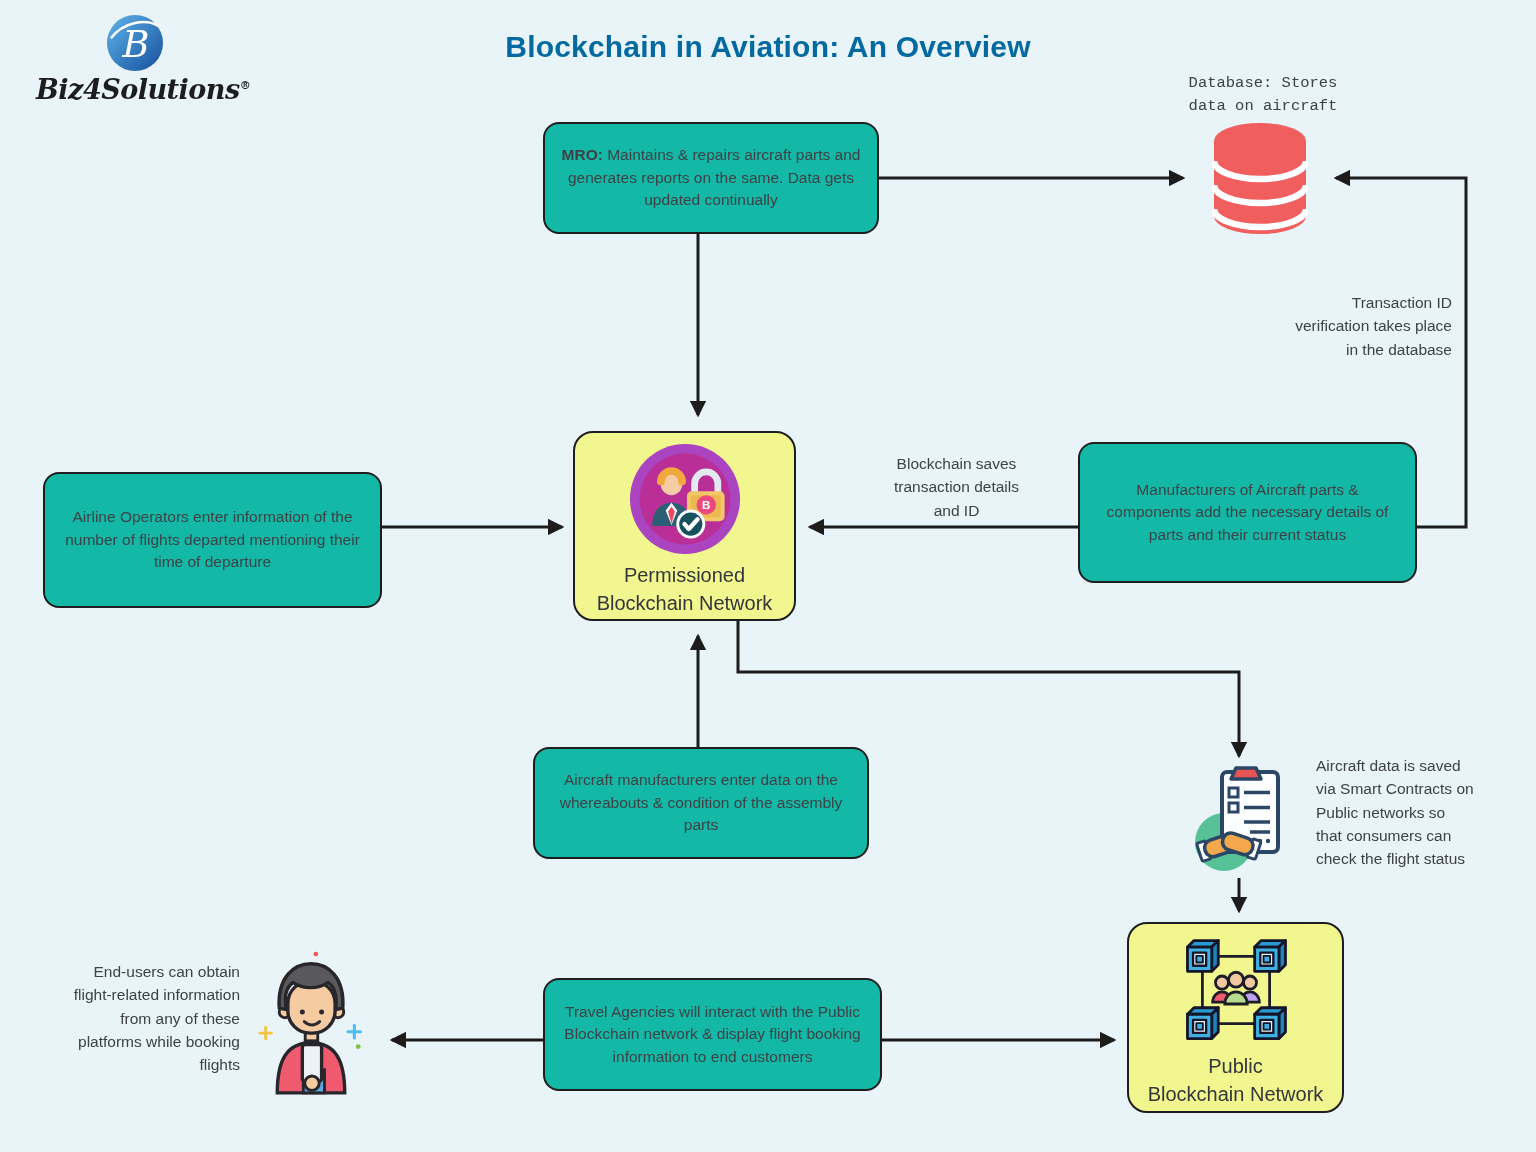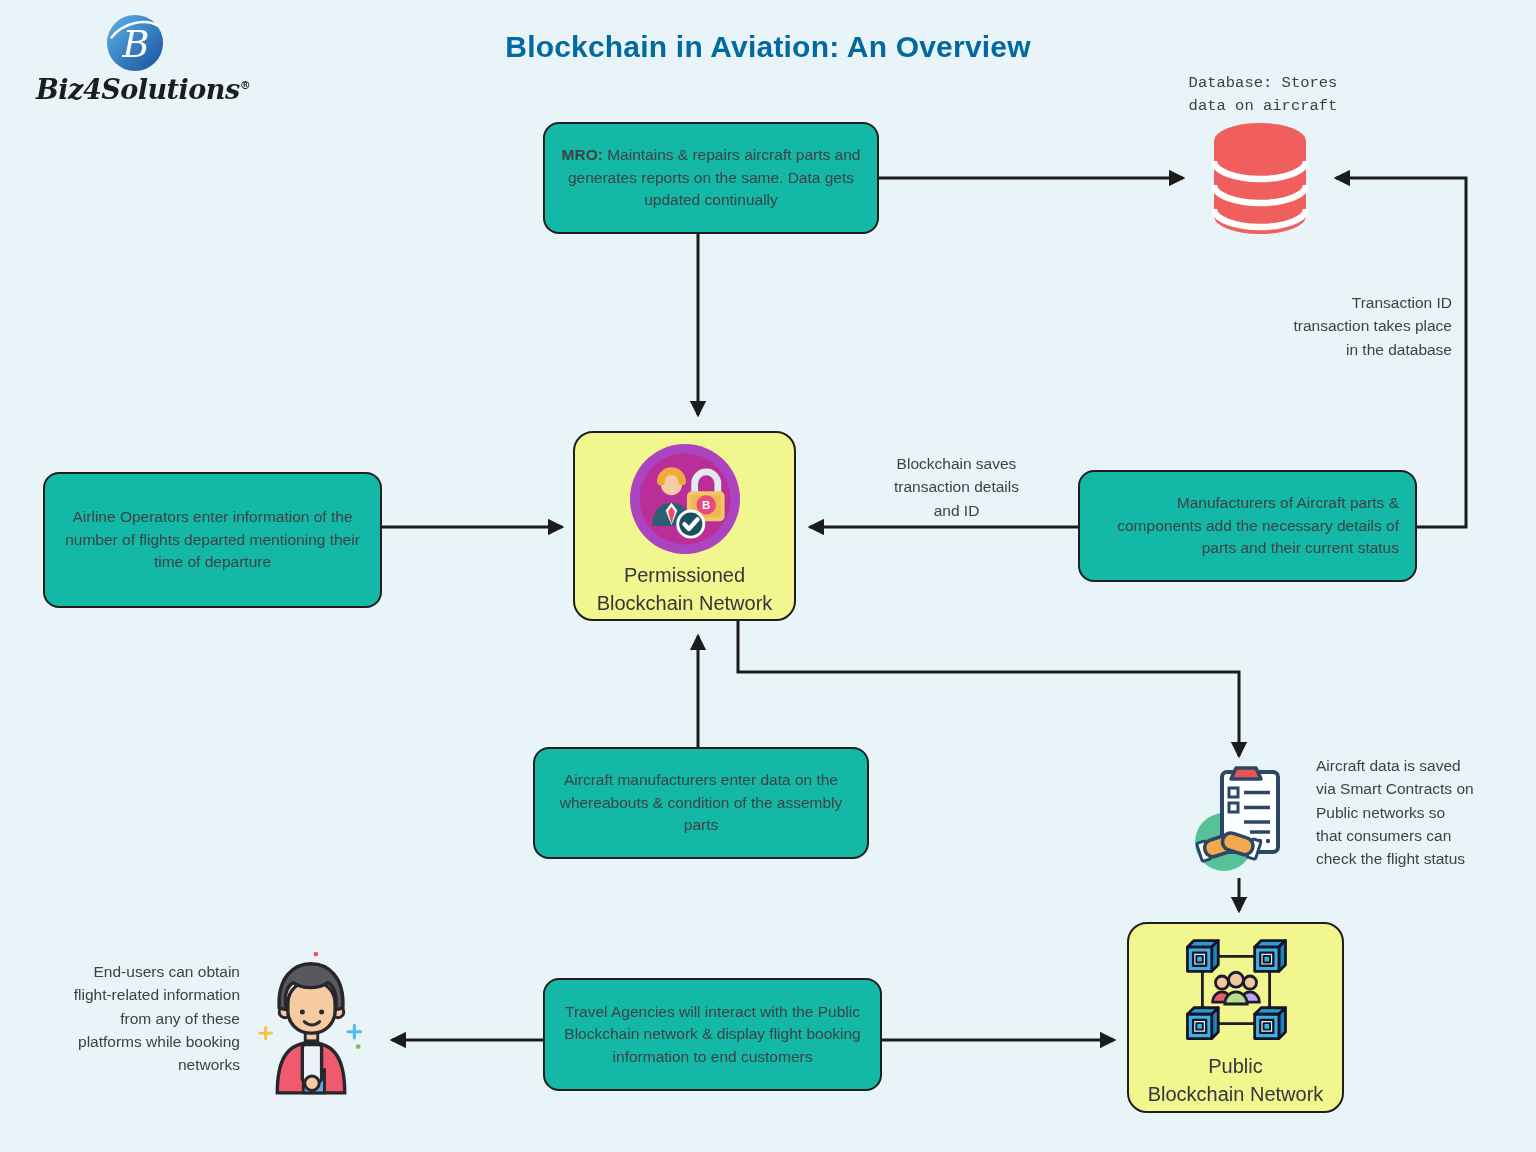--- a/index.html
+++ b/index.html
@@ -93,21 +93,21 @@
   <svg class="abs" style="left:1212px; top:120px; z-index:2;" width="96" height="122" viewBox="0 0 96 120">
     <path d="M2,20 a46,18 0 0 1 92,0 v75 a46,18 0 0 1 -92,0 z" fill="#F15E5E"></path>
     <g stroke="#FFFFFF" stroke-width="6.5" fill="none">
       <path d="M2,40 a46,18 0 0 0 92,0"></path>
       <path d="M2,64 a46,18 0 0 0 92,0"></path>
       <path d="M2,88 a46,18 0 0 0 92,0"></path>
     </g>
   </svg>
 
   <div class="abs note right" style="left:1252px; top:291px; width:200px;">Transaction ID
-transaction takes place
+verification takes place
 in the database</div>
 
   <div class="abs ybox" style="left:543px; top:122px; width:336px; height:112px;">
     <span><span class="b">MRO:</span><span> Maintains &amp; repairs aircraft parts and generates reports on the same. Data gets updated continually</span></span>
   </div>
 
   <div class="abs ybox" style="left:43px; top:472px; width:339px; height:136px;">
     <span>Airline Operators enter information of the number of flights departed mentioning their time of departure</span>
   </div>
 
@@ -129,21 +129,21 @@
       <path d="M57.5,84 l4.5,5 l9,-10" stroke="#ffffff" stroke-width="4.5" fill="none" stroke-linecap="round" stroke-linejoin="round"></path>
     </svg>
     <div class="nodelabel">Permissioned
 Blockchain Network</div>
   </div>
 
   <div class="abs note center" style="left:879px; top:452px; width:155px;">Blockchain saves
 transaction details
 and ID</div>
 
-  <div class="abs ybox" style="left:1078px; top:470px; width:339px; height:112px;text-align:right;">
+  <div class="abs ybox" style="left:1078px; top:442px; width:339px; height:141px;">
     <span>Manufacturers of Aircraft parts &amp; components add the necessary details of parts and their current status</span>
   </div>
 
   <div class="abs ybox" style="left:533px; top:747px; width:336px; height:112px;">
     <span>Aircraft manufacturers enter data on the whereabouts &amp; condition of the assembly parts</span>
   </div>
 
   <svg class="abs" style="left:1194px; top:766px; z-index:2;" width="100" height="112" viewBox="0 0 100 112">
     <circle cx="30" cy="76" r="29" fill="#57C197"></circle>
     <rect x="28" y="6" width="56" height="80" rx="5" fill="#FDFEFF" stroke="#2C4766" stroke-width="4"></rect>
@@ -244,15 +244,15 @@
     <circle cx="46" cy="66" r="2.6" fill="#2A2A2E"></circle>
     <circle cx="66" cy="66" r="2.6" fill="#2A2A2E"></circle>
     <path d="M48,76 q8,7 16,0" stroke="#2A2A2E" stroke-width="3" fill="none" stroke-linecap="round"></path>
     <rect x="46" y="100" width="20" height="38" rx="3" fill="#EDF2F8" stroke="#27272B" stroke-width="3.5"></rect>
     <circle cx="56" cy="140" r="7.5" fill="#F6CBA2" stroke="#27272B" stroke-width="3"></circle>
   </svg>
   <div class="abs note right" style="left:36px; top:960px; width:204px;">End-users can obtain
 flight-related information
 from any of these
 platforms while booking
-networks</div>
+flights</div>
 
 </div>
 
 </body></html>

